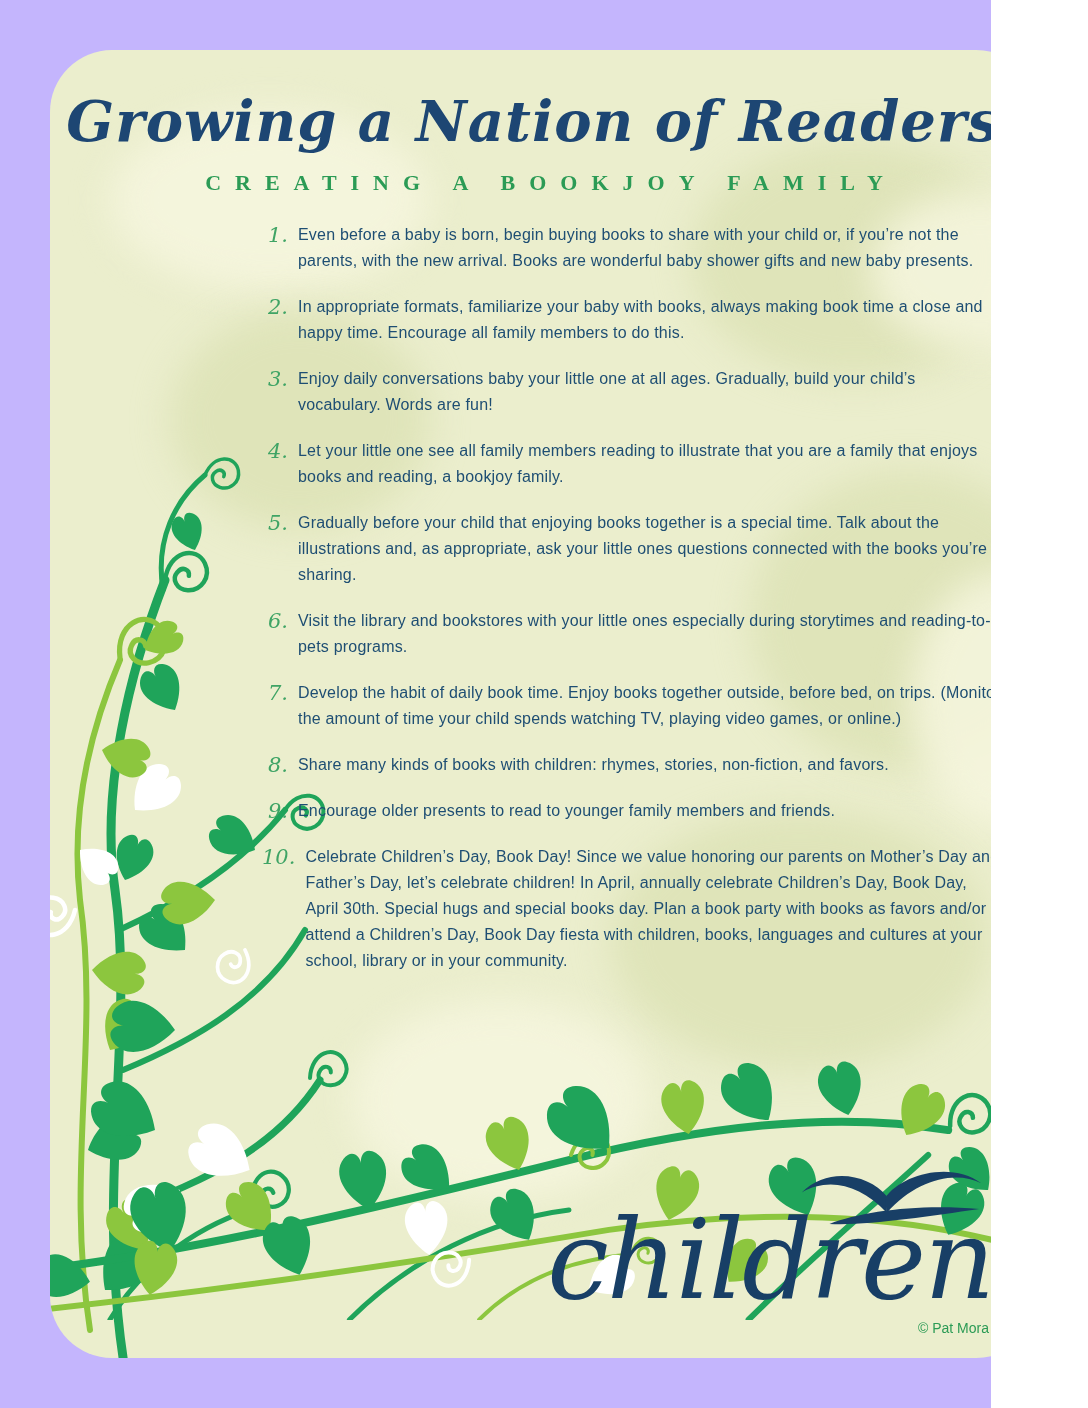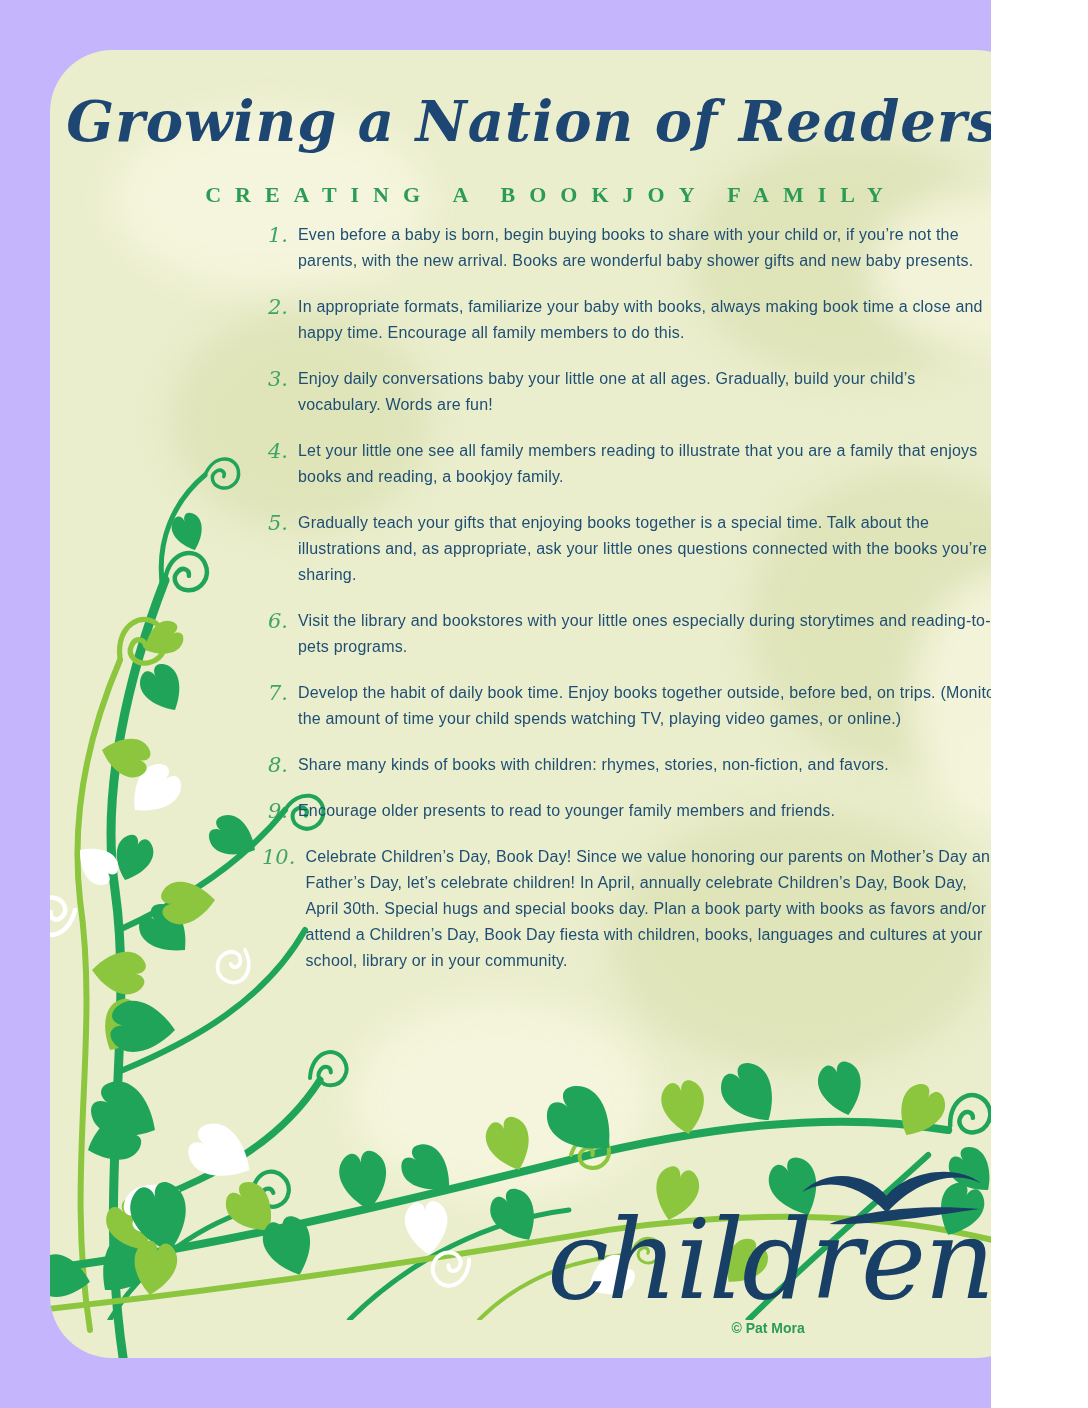--- a/index.html
+++ b/index.html
@@ -19,21 +19,21 @@
   .decor { position:absolute; pointer-events:none; }
   .decor.left   { left:-20px; top:380px; width:330px; height:940px; z-index:1; }
   .decor.bottom { left:0; bottom:38px; width:988px; height:300px; z-index:1; }
 
   .header { position:absolute; left:0; top:38px; width:100%; text-align:center; z-index:2; }
   .title {
     font-family:"DejaVu Serif", serif; font-style:italic; font-weight:bold;
     font-size:56px; color:#1d4673; letter-spacing:1px;
   }
   .subtitle {
-    margin-top:28px; font-family:"Liberation Serif", serif; font-weight:bold;
+    margin-top:16px; font-family:"Liberation Serif", serif; font-weight:bold;
     font-size:22px; letter-spacing:14px; color:#2b9b55; text-indent:14px;
   }
 
   .tips { position:absolute; left:212px; top:172px; width:740px; z-index:2; list-style:none; }
   .tips li { display:flex; margin-bottom:20px; }
   .tip-num {
     flex:0 0 36px; text-align:right; padding-right:10px;
     font-family:"DejaVu Serif", serif; font-style:italic;
     font-size:21px; color:#3fa465; line-height:26px;
   }
@@ -42,21 +42,21 @@
     letter-spacing:0.2px;
   }
 
   .logo-block { position:absolute; right:45px; bottom:22px; z-index:2; text-align:right; }
   .book-icon { display:block; margin-left:auto; margin-right:10px; margin-bottom:-34px; position:relative; z-index:3; }
   .logo-text {
     font-family:"DejaVu Serif", serif; font-style:italic;
     font-size:110px; line-height:1.05; color:#183f66; letter-spacing:-2px;
   }
   .copyright {
-    margin-top:2px; margin-right:4px; font-size:14px; font-weight:bold; color:#2b9b55;text-align:center;
+    margin-top:2px; margin-right:4px; font-size:14px; font-weight:normal; color:#2b9b55;
   }
 </style>
 </head>
 <body>
 
 <div class="page">
   <div class="card">
 
     <div>
       <div class="blob light" style="left:60px;  top:60px;   width:320px; height:180px;"></div>
@@ -177,21 +177,21 @@
       <li>
         <span class="tip-num">3.</span>
         <span class="tip-text">Enjoy daily conversations baby your little one at all ages. Gradually, build your child’s vocabulary.  Words are fun!</span>
       </li>
       <li>
         <span class="tip-num">4.</span>
         <span class="tip-text">Let your little one see all family members reading to illustrate that you are a family that enjoys books and reading, a bookjoy family.</span>
       </li>
       <li>
         <span class="tip-num">5.</span>
-        <span class="tip-text">Gradually teach your gifts that enjoying books together is a special time. Talk about the illustrations and, as appropriate, ask your little ones questions connected with the books you’re sharing.</span>
+        <span class="tip-text">Gradually before your child that enjoying books together is a special time. Talk about the illustrations and, as appropriate, ask your little ones questions connected with the books you’re sharing.</span>
       </li>
       <li>
         <span class="tip-num">6.</span>
         <span class="tip-text">Visit the library and bookstores with your little ones especially during storytimes and reading-to-pets programs.</span>
       </li>
       <li>
         <span class="tip-num">7.</span>
         <span class="tip-text">Develop the habit of daily book time. Enjoy books together outside, before bed, on trips. (Monitor the amount of time your child spends watching TV, playing video games, or online.)</span>
       </li>
       <li>

